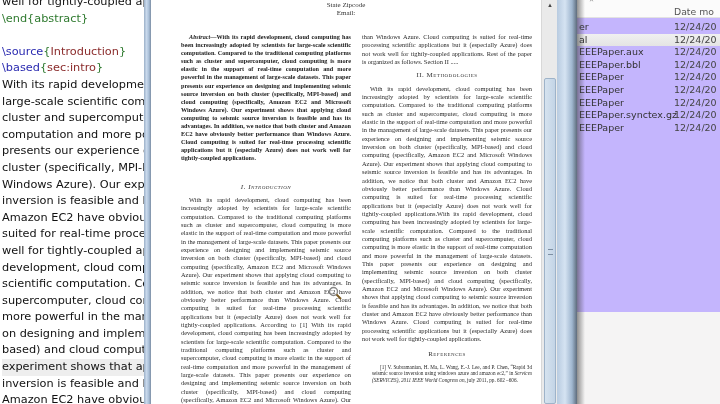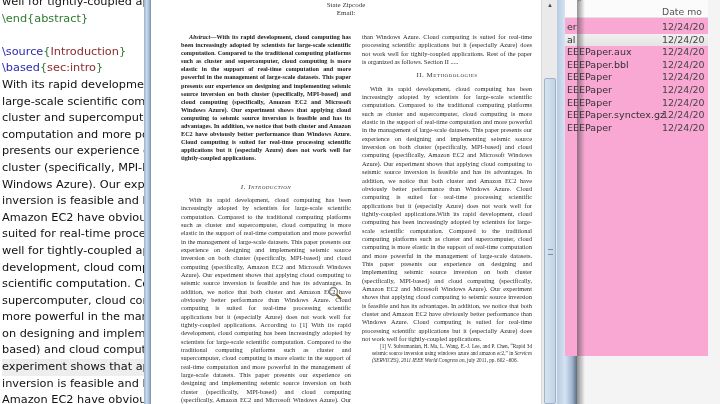--- a/index.html
+++ b/index.html
@@ -75,22 +75,22 @@
     position: absolute; left: 557px; top: 0; width: 20px; height: 404px;
     background: linear-gradient(90deg, #b8cbe0 0%, #d5e3f2 40%, #9fb6cf 75%, #5e6c7c 100%);
   }
   #pdf-shadow {
     position: absolute; left: 577px; top: 0; width: 8px; height: 404px;
     background: linear-gradient(90deg, rgba(60,60,60,0.55), rgba(60,60,60,0));
   }
 
   
   #explorer {
-    position: absolute; left: 565px; top: 0; width: 143px; height: 356px;
-    background: #f9a8d4; font-family: "DejaVu Sans", sans-serif; font-size: 9.5px; color: #333;
+    position: absolute; left: 577px; top: 0; width: 143px; height: 312px;
+    background: #c4b5fd; font-family: "DejaVu Sans", sans-serif; font-size: 9.5px; color: #333;
   }
   #explorer-header {
     position: absolute; left: 0; top: 0; width: 143px; height: 18px;
     border-bottom: 1px solid #e2e2e2; background: #fbfbfb;
   }
   #sort-arrow { position: absolute; left: 12px; top: -2px; font-size: 6px; color: #666; }
   #col-date-header { position: absolute; left: 97px; top: 6px; color: #555; font-size: 9.3px; }
   .file-row {
     position: absolute; left: 0; width: 143px; height: 12.6px; line-height: 12.6px;
   }
@@ -139,20 +139,21 @@
   <div class="col" style="left:30px; top:33px; width:170px;">
     <p class="abstract"><span class="abs-lbl">Abstract</span><span>—With its rapid development, cloud computing has been increasingly adopted by scientists for large-scale scientific computation. Compared to the traditional computing platforms such as cluster and supercomputer, cloud computing is more elastic in the support of real-time computation and more powerful in the management of large-scale datasets. This paper presents our experience on designing and implementing seismic source inversion on both cluster (specifically, MPI-based) and cloud computing (specifically, Amazon EC2 and Microsoft Windows Azure). Our experiment shows that applying cloud computing to seismic source inversion is feasible and has its advantages. In addition, we notice that both cluster and Amazon EC2 have obviously better performance than Windows Azure. Cloud computing is suited for real-time processing scientific applications but it (especially Azure) does not work well for tightly-coupled applications.</span></p>
     <div class="sec-head" style="margin-top:20px;font-style:italic;">I. Introduction</div>
     <p>With its rapid development, cloud computing has been increasingly adopted by scientists for large-scale scientific computation. Compared to the traditional computing platforms such as cluster and supercomputer, cloud computing is more elastic in the support of real-time computation and more powerful in the management of large-scale datasets. This paper presents our experience on designing and implementing seismic source inversion on both cluster (specifically, MPI-based) and cloud computing (specifically, Amazon EC2 and Microsoft Windows Azure). Our experiment shows that applying cloud computing to seismic source inversion is feasible and has its advantages. In addition, we notice that both cluster and Amazon EC2 have obviously better performance than Windows Azure. Cloud computing is suited for real-time processing scientific applications but it (especially Azure) does not work well for tightly-coupled applications. According to [1] With its rapid development, cloud computing has been increasingly adopted by scientists for large-scale scientific computation. Compared to the traditional computing platforms such as cluster and supercomputer, cloud computing is more elastic in the support of real-time computation and more powerful in the management of large-scale datasets. This paper presents our experience on designing and implementing seismic source inversion on both cluster (specifically, MPI-based) and cloud computing (specifically, Amazon EC2 and Microsoft Windows Azure). Our experiment shows that applying [1] cloud computing to seismic source inversion is feasible and has its advantages. In addition, we notice that both cluster and Amazon EC2 have obviously better performance</p>
   </div>
 
   <div class="col" style="left:211px; top:33px; width:170px;">
     <p style="text-indent:0">than Windows Azure. Cloud computing is suited for real-time processing scientific applications but it (especially Azure) does not work well for tightly-coupled applications. Rest of the paper is organized as follows. Section II .....</p>
     <div class="sec-head">II. Methodologies</div>
     <p>With its rapid development, cloud computing has been increasingly adopted by scientists for large-scale scientific computation. Compared to the traditional computing platforms such as cluster and supercomputer, cloud computing is more elastic in the support of real-time computation and more powerful in the management of large-scale datasets. This paper presents our experience on designing and implementing seismic source inversion on both cluster (specifically, MPI-based) and cloud computing (specifically, Amazon EC2 and Microsoft Windows Azure). Our experiment shows that applying cloud computing to seismic source inversion is feasible and has its advantages. In addition, we notice that both cluster and Amazon EC2 have obviously better performance than Windows Azure. Cloud computing is suited for real-time processing scientific applications but it (especially Azure) does not work well for tightly-coupled applications.With its rapid development, cloud computing has been increasingly adopted by scientists for large-scale scientific computation. Compared to the traditional computing platforms such as cluster and supercomputer, cloud computing is more elastic in the support of real-time computation and more powerful in the management of large-scale datasets. This paper presents our experience on designing and implementing seismic source inversion on both cluster (specifically, MPI-based) and cloud computing (specifically, Amazon EC2 and Microsoft Windows Azure). Our experiment shows that applying cloud computing to seismic source inversion is feasible and has its advantages. In addition, we notice that both cluster and Amazon EC2 have obviously better performance than Windows Azure. Cloud computing is suited for real-time processing scientific applications but it (especially Azure) does not work well for tightly-coupled applications.</p>
+    <div class="sec-head" style="margin-top:7px;">References</div>
     <p class="ref-item"><span>[1] V. Subramanian, H. Ma, L. Wang, E.-J. Lee, and P. Chen, “Rapid 3d seismic source inversion using windows azure and amazon ec2,” in </span><i>Services (SERVICES), 2011 IEEE World Congress on</i><span>, july 2011, pp. 602 –606.</span></p>
   </div>
 
   <svg id="cursor-icon" viewBox="0 0 14 14">
     <circle cx="5.5" cy="5.5" r="4" fill="none" stroke="#888" stroke-width="1.4"></circle>
     <line x1="8.5" y1="8.5" x2="13" y2="13" stroke="#7a5a20" stroke-width="2"></line>
   </svg>
 </div>
 
 <div id="pdf-scrollbar">

